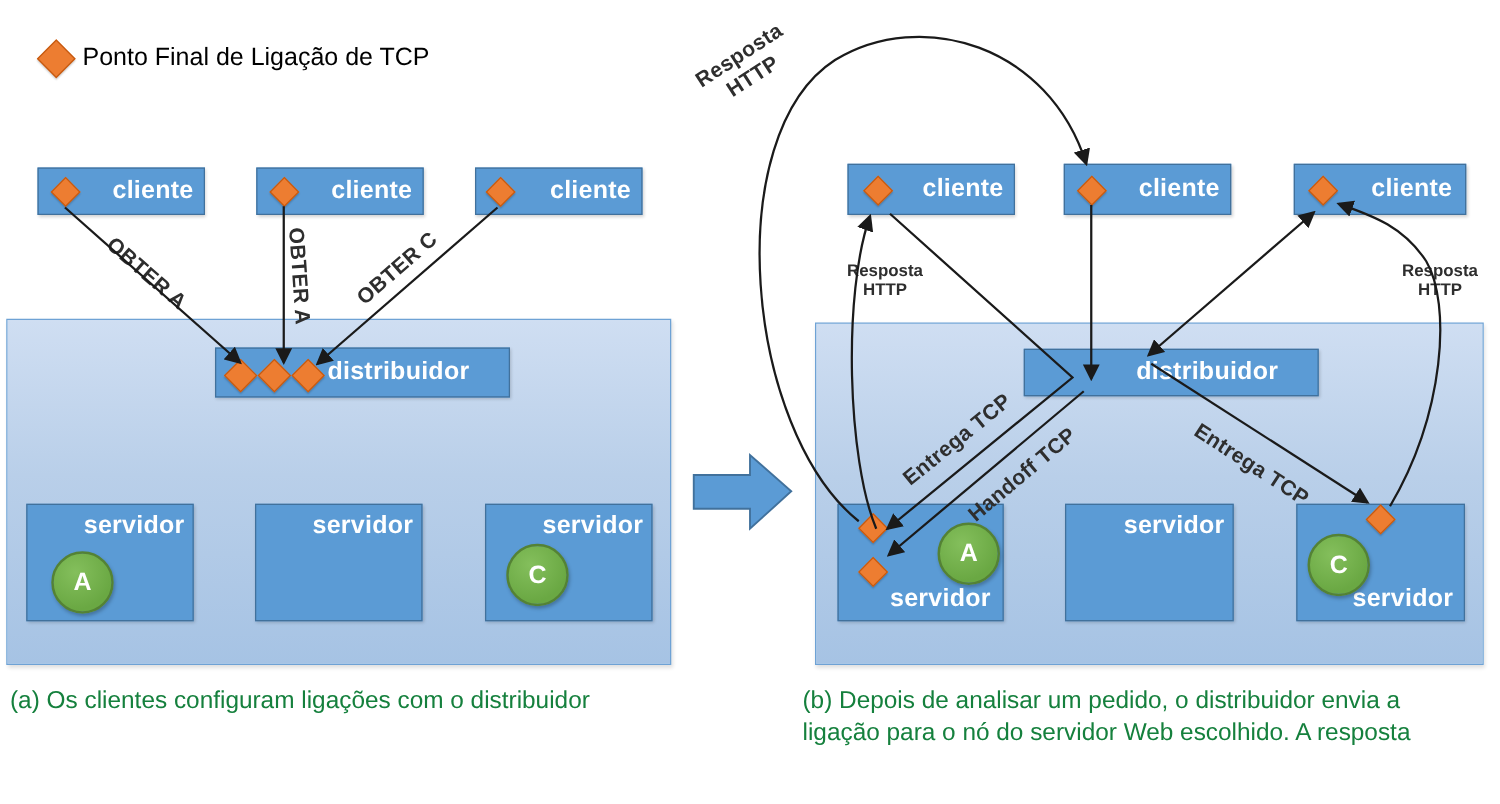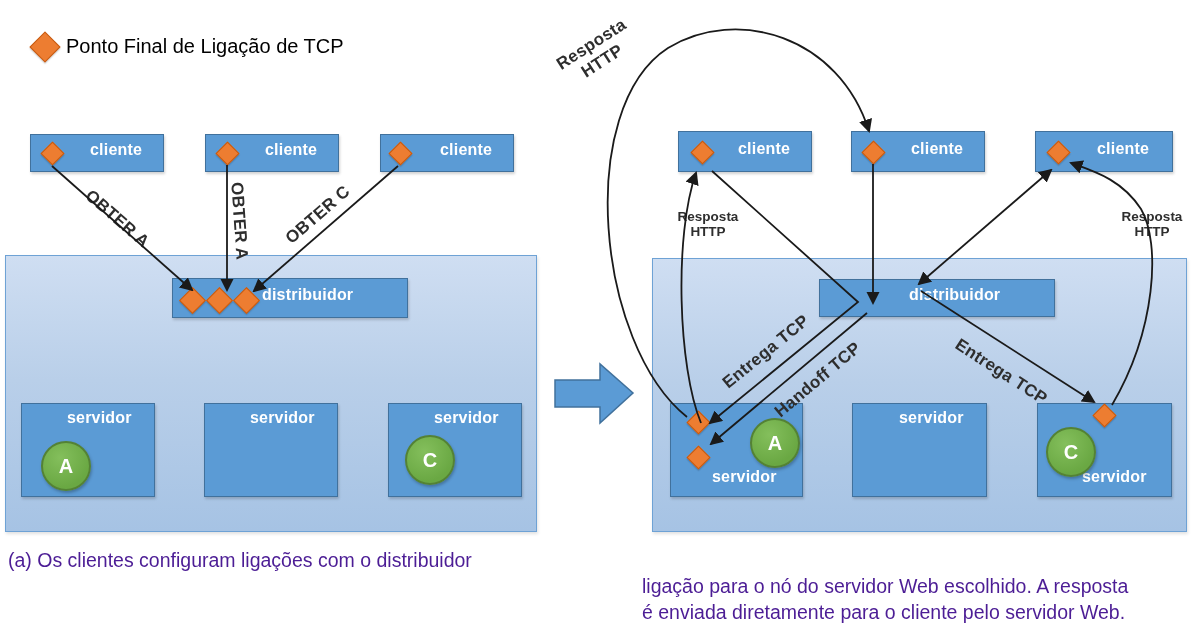--- a/index.html
+++ b/index.html
@@ -12,21 +12,21 @@
     background:linear-gradient(180deg,#cfdef2 0%,#b9cfe9 45%,#a6c3e4 100%);
     border:1.5px solid #6ea2d5;
     box-sizing:border-box;
     box-shadow:1px 2px 3px rgba(0,0,0,0.12);
   }
   .bluebox{
     position:absolute;background:#5b9bd5;border:1.5px solid #41719c;
     box-sizing:border-box;box-shadow:1px 1.5px 2.5px rgba(0,0,0,0.18);
   }
   .boxlabel{
-    position:absolute;color:#ffffff;font-size:16px;font-weight:600;
+    position:absolute;color:#ffffff;font-size:20px;font-weight:600;
     white-space:nowrap;letter-spacing:0.2px;
   }
   .diamond{
     position:absolute;background:#ed7d31;border:1.5px solid #c55a11;
     transform:rotate(45deg);box-sizing:border-box;
     box-shadow:1px 1px 1.5px rgba(0,0,0,0.2);
   }
   .gcircle{
     position:absolute;width:50px;height:50px;border-radius:50%;
     background:radial-gradient(circle at 38% 32%,#84bf5c,#6aa843 70%);
@@ -37,21 +37,21 @@
   }
   .rotlabel{
     position:absolute;color:#2e2e2e;font-size:17px;font-weight:600;
     white-space:nowrap;letter-spacing:0.3px;transform-origin:center;
   }
   .smlabel{
     position:absolute;color:#2e2e2e;font-size:13.5px;font-weight:600;
     line-height:15px;text-align:center;transform:translate(-50%,-50%);
   }
   .caption{
-    position:absolute;color:#4c1d95;font-size:19.5px;font-weight:500;
+    position:absolute;color:#15803d;font-size:19.5px;font-weight:500;
     white-space:nowrap;
   }
   .legend-label{
     position:absolute;color:#000000;font-size:20px;font-weight:500;white-space:nowrap;
   }
   svg.overlay{position:absolute;left:0;top:0;pointer-events:none;}
 </style>
 </head>
 <body>
 
@@ -139,22 +139,22 @@
     <div>HTTP</div>
   </div>
   <div class="smlabel" style="left:1152px;top:224px;">
     <div>Resposta</div>
     <div>HTTP</div>
   </div>
   <div class="rotlabel" style="left:766px;top:352px;transform:translate(-50%,-50%) rotate(-39deg);">Entrega TCP</div>
   <div class="rotlabel" style="left:818px;top:380px;transform:translate(-50%,-50%) rotate(-40deg);">Handoff TCP</div>
   <div class="rotlabel" style="left:1001px;top:372px;transform:translate(-50%,-50%) rotate(33deg);">Entrega TCP</div>
 
+  <div class="caption" style="left:642px;top:549px;">(b) Depois de analisar um pedido, o distribuidor envia a</div>
   <div class="caption" style="left:642px;top:575px;text-align:center;">ligação para o nó do servidor Web escolhido. A resposta</div>
-  <div class="caption" style="left:642px;top:601px;">é enviada diretamente para o cliente pelo servidor Web.</div>
 
   <svg class="overlay" width="1200" height="643" viewBox="0 0 1200 643">
     <defs>
       <marker id="ah" viewBox="0 0 10 10" refX="8.5" refY="5" markerWidth="7.5" markerHeight="7.5" orient="auto-start-reverse">
         <path d="M0,0 L10,5 L0,10 z" fill="#1a1a1a"></path>
       </marker>
     </defs>
 
     <polygon points="555,380 600,380 600,364 633,393 600,423 600,407 555,407" fill="#5b9bd5" stroke="#41719c" stroke-width="1.5"></polygon>
 

